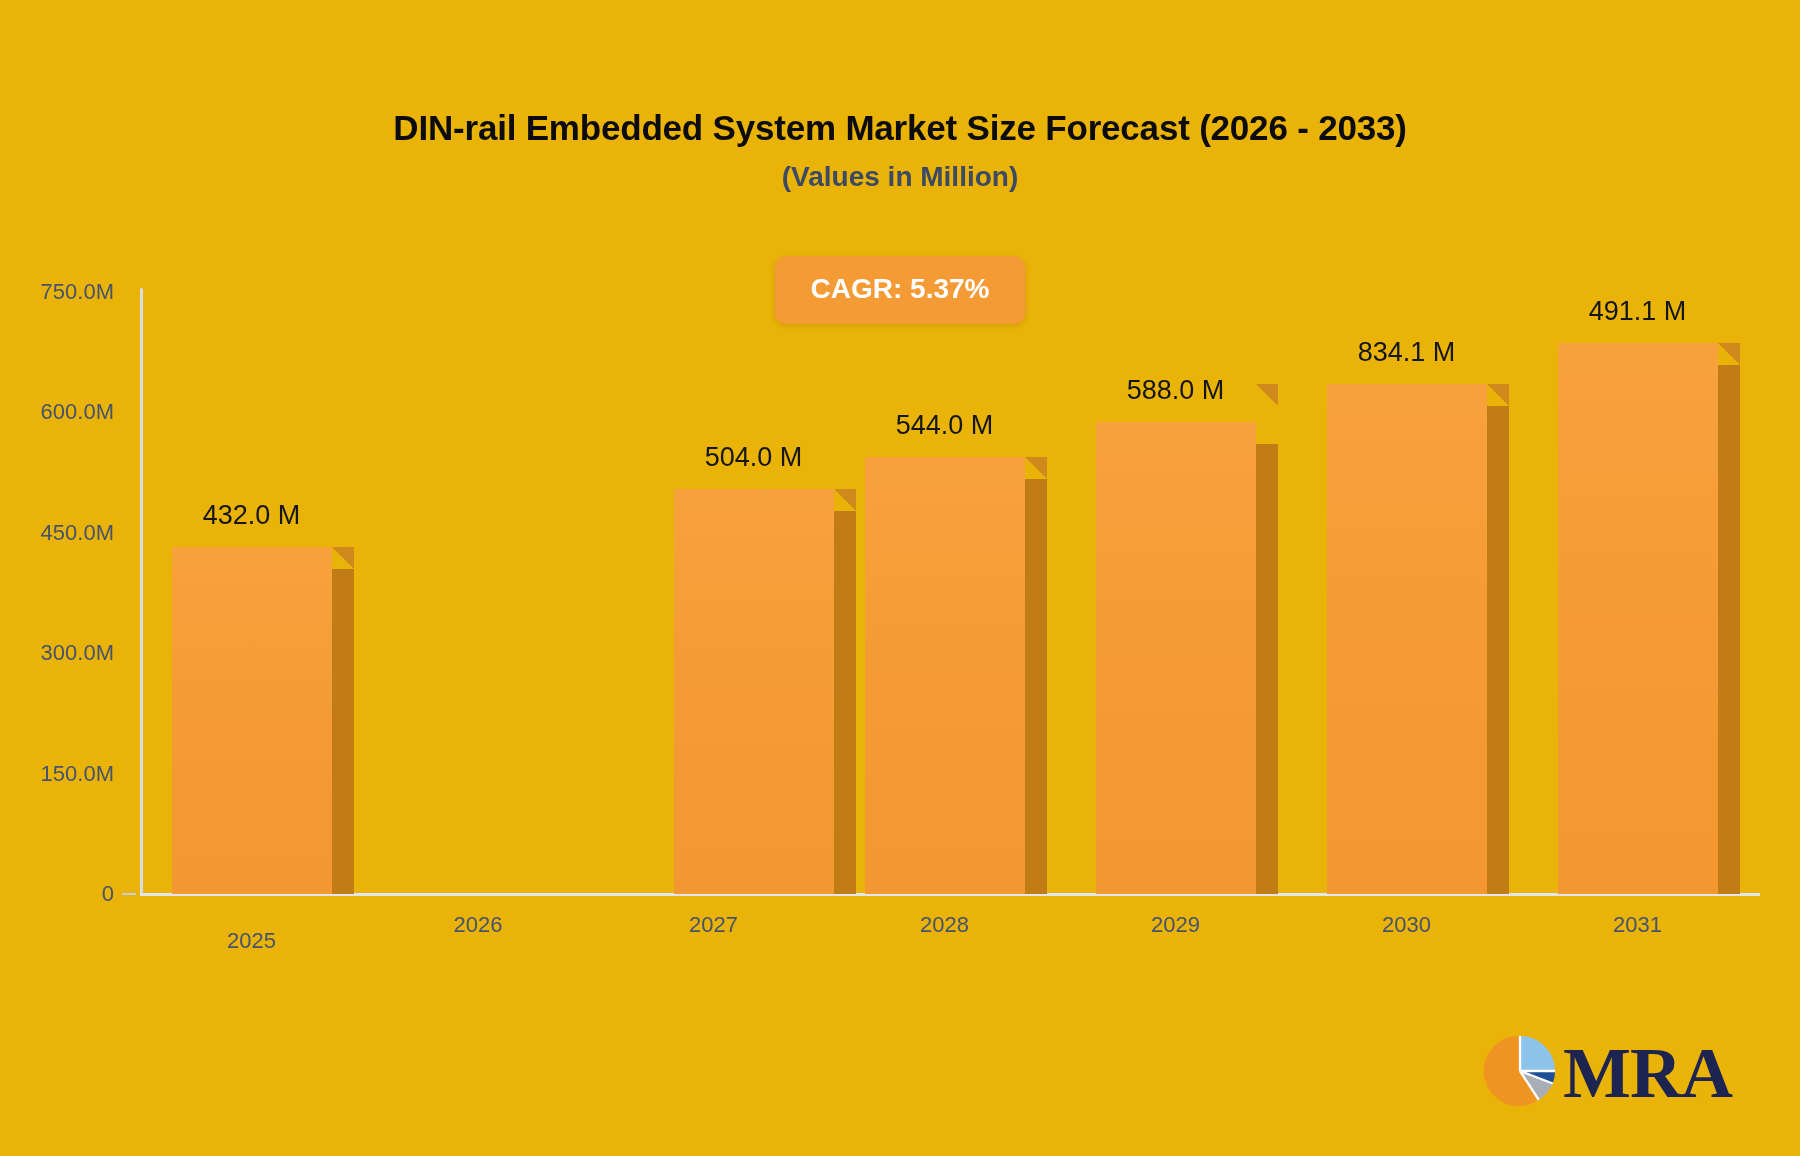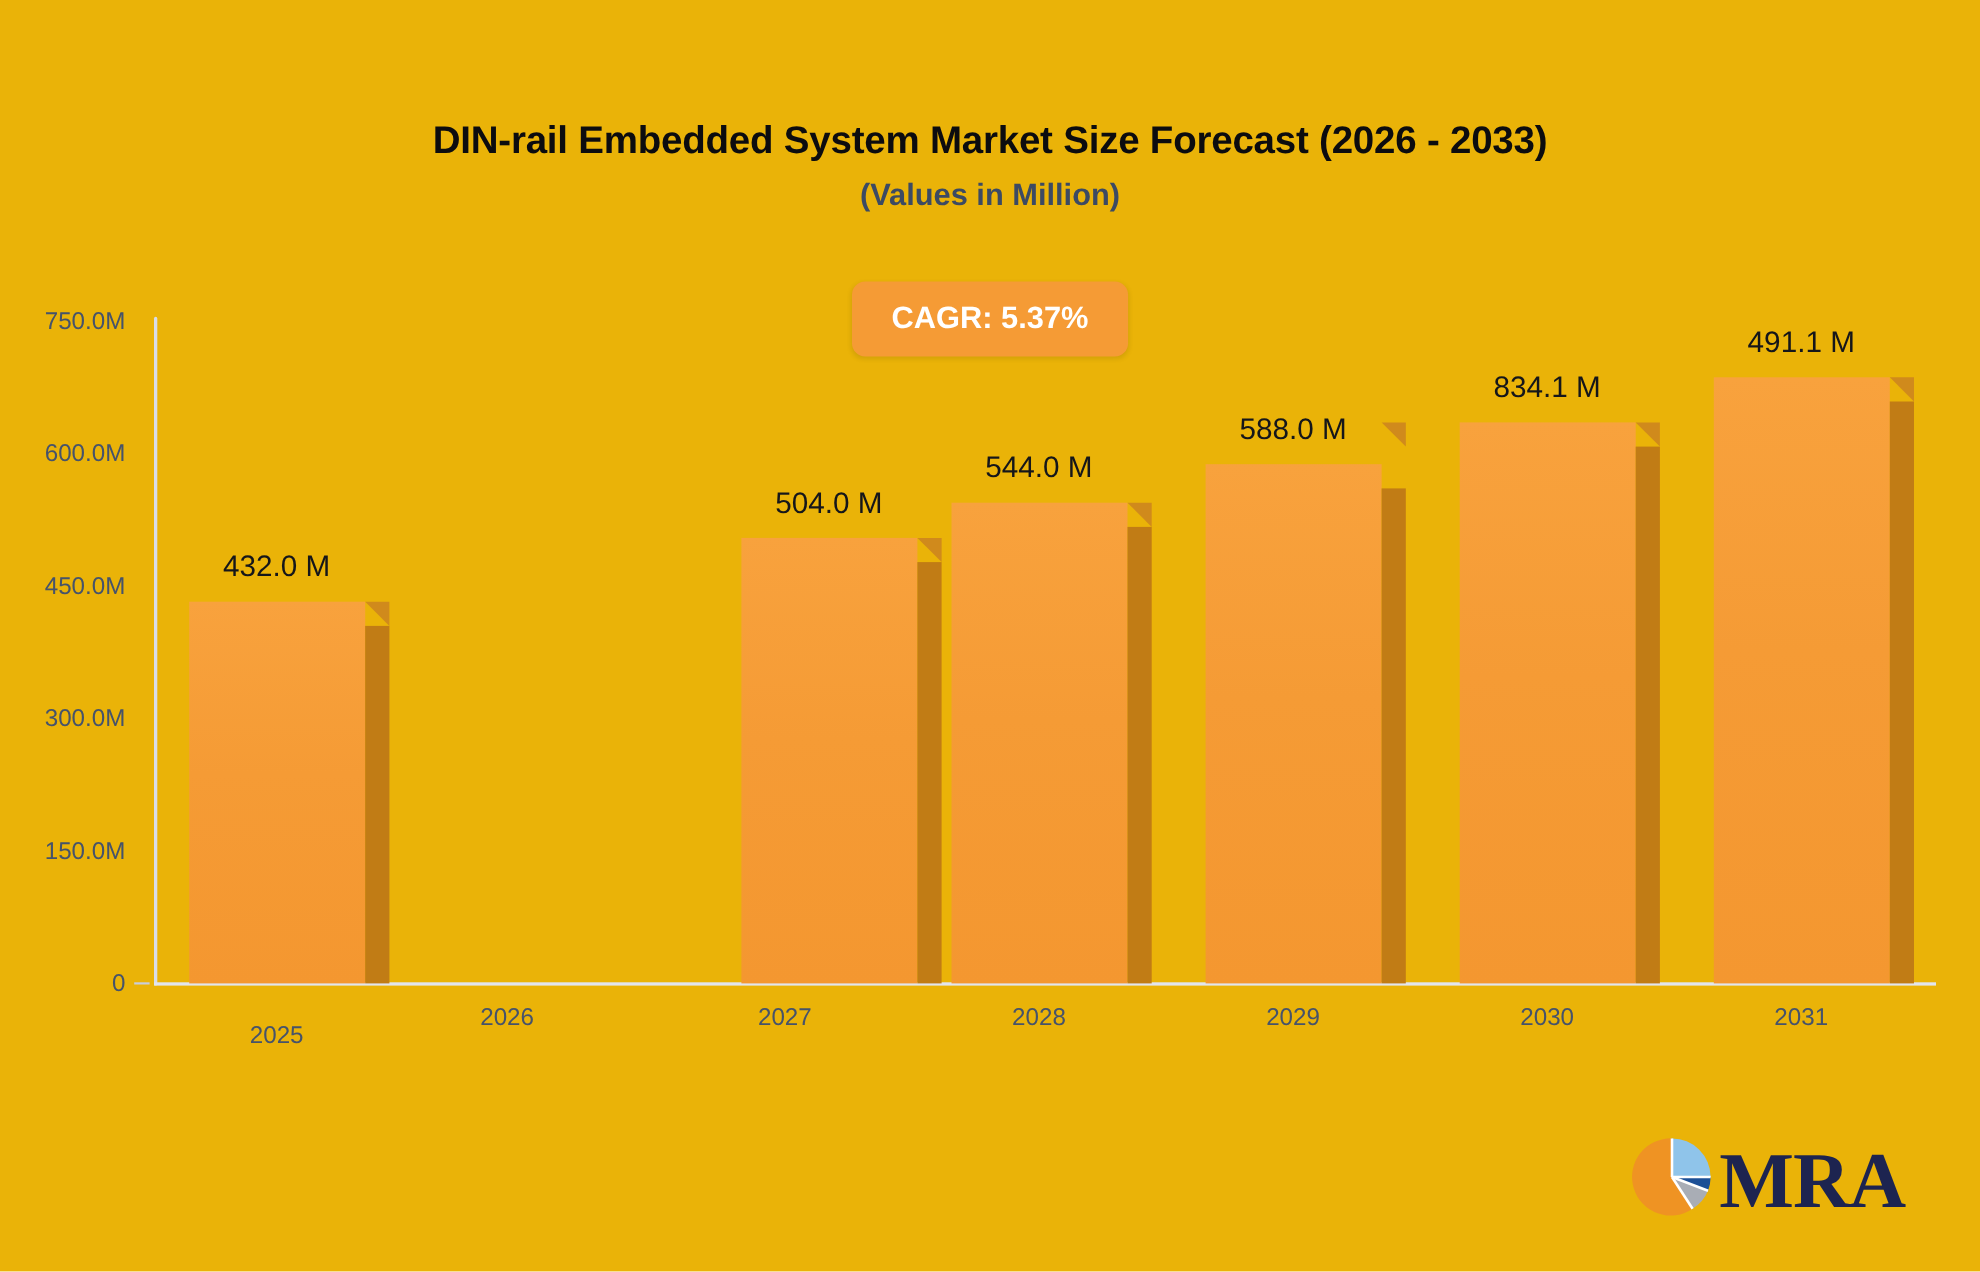--- a/index.html
+++ b/index.html
@@ -206,21 +206,21 @@
       <div class="ytick-label" style="top: 773.6px;">150.0M</div>
       <div class="ytick-label" style="top: 894px;">0</div>
       <div class="ytick-dash" style="top: 894px;"></div>
       <div class="bar-group" style="left: 171.5px; width: 160px; height: 346.752px;">
         <div class="bar-face" style="height: 346.752px;"></div>
         <div class="bar-side" style="height: 324.752px;"></div>
         <div class="bar-side-top" style="top: 0px;"></div>
         <div class="bar-value-label" style="bottom: 362.752px;">432.0 M</div>
       </div>
       <div class="xtick-label" style="left: 251.5px; margin-top: 16px;">2025</div>
-      <div class="xtick-label" style="left: 461px;">2026</div>
+      <div class="xtick-label" style="left: 478px;">2026</div>
       <div class="bar-group" style="left: 633.5px; width: 160px; height: 404.544px; margin-left: 40px;">
         <div class="bar-face" style="height: 404.544px;"></div>
         <div class="bar-side" style="height: 382.544px;"></div>
         <div class="bar-side-top" style="top: 0px;"></div>
         <div class="bar-value-label" style="bottom: 420.544px;">504.0 M</div>
       </div>
       <div class="xtick-label" style="left: 713.5px;">2027</div>
       <div class="bar-group" style="left: 864.5px; width: 160px; height: 436.651px;">
         <div class="bar-face" style="height: 436.651px;"></div>
         <div class="bar-side" style="height: 414.651px;"></div>

